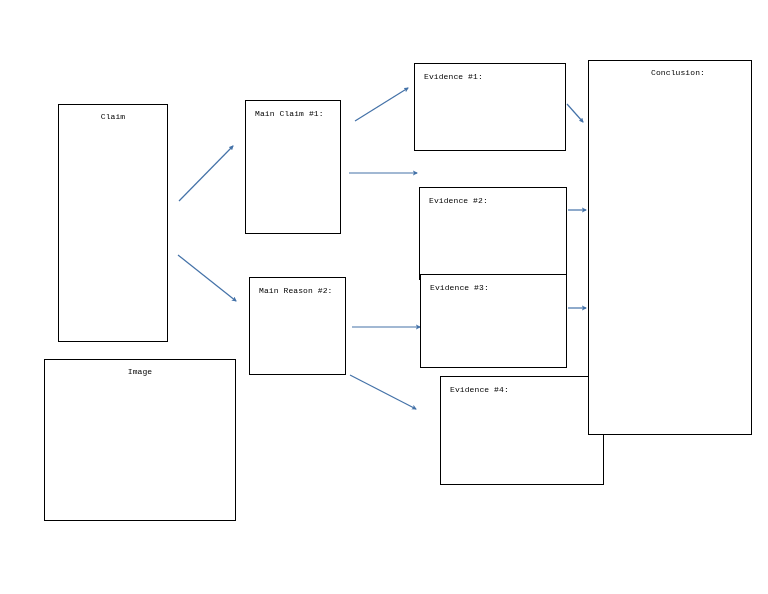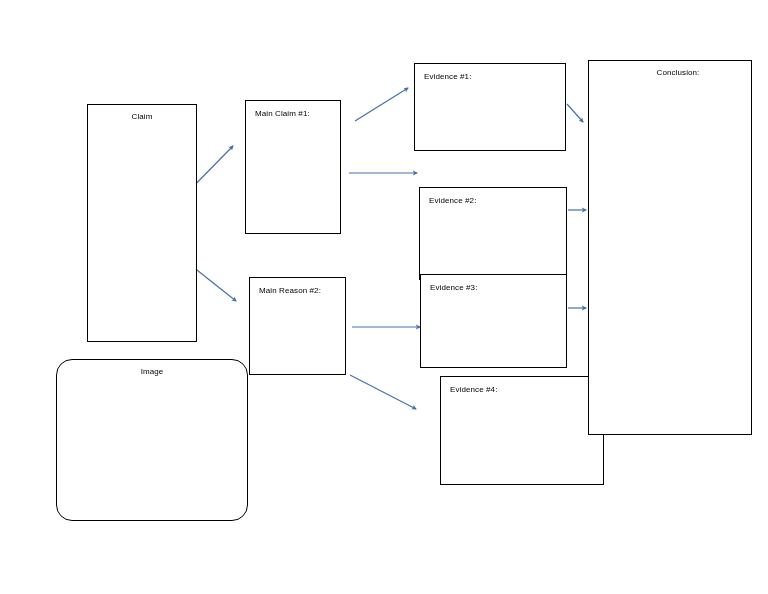--- a/index.html
+++ b/index.html
@@ -18,21 +18,21 @@
   }
   .node {
     position: absolute;
     box-sizing: border-box;
     background: #ffffff;
     border: 1px solid #000000;
     z-index: 2;
   }
   .node-label {
     display: block;
-    font-family: Liberation Sans, sans-serif;
+    font-family: Liberation Mono, monospace;
     font-size: 8px;
     color: #000000;
     line-height: 1.2;
     letter-spacing: 0.1px;
   }
   .label-center {
     text-align: center;
     padding-top: 7px;
   }
   .label-left {
@@ -68,25 +68,25 @@
         <line x1="349" y1="173" x2="417" y2="173" stroke="#4472a8" stroke-width="1.2" marker-end="url(#arrowhead)"></line>
         <line x1="352" y1="327" x2="420" y2="327" stroke="#4472a8" stroke-width="1.2" marker-end="url(#arrowhead)"></line>
         <line x1="350" y1="375" x2="416" y2="409" stroke="#4472a8" stroke-width="1.2" marker-end="url(#arrowhead)"></line>
         <line x1="567" y1="104" x2="583" y2="122" stroke="#4472a8" stroke-width="1.2" marker-end="url(#arrowhead)"></line>
         <line x1="568" y1="210" x2="586" y2="210" stroke="#4472a8" stroke-width="1.2" marker-end="url(#arrowhead)"></line>
         <line x1="568" y1="308" x2="586" y2="308" stroke="#4472a8" stroke-width="1.2" marker-end="url(#arrowhead)"></line>
         <line x1="571" y1="413" x2="586" y2="398" stroke="#4472a8" stroke-width="1.2" marker-end="url(#arrowhead)"></line>
       </g>
   </svg>
 
-  <div class="node" style="left: 58px; top: 104px; width: 110px; height: 238px; border-color: rgb(0, 0, 0); margin-left: 29px;">
+  <div class="node" style="left: 58px; top: 104px; width: 110px; height: 238px; border-color: rgb(0, 0, 0);">
     <span class="node-label label-center">Claim</span>
   </div>
 
-  <div class="node" style="left: 56px; top: 359px; width: 192px; height: 162px; border-color: rgb(0, 0, 0); border-radius: 16px;">
+  <div class="node" style="left: 44px; top: 359px; width: 192px; height: 162px; border-color: rgb(0, 0, 0);">
     <span class="node-label label-center">Image</span>
   </div>
 
   <div class="node" style="left: 245px; top: 100px; width: 96px; height: 134px; border-color: rgb(0, 0, 0);">
     <span class="node-label label-left">Main Claim #1:</span>
   </div>
 
   <div class="node" style="left: 249px; top: 277px; width: 97px; height: 98px; border-color: rgb(0, 0, 0);">
     <span class="node-label label-left">Main Reason #2:</span>
   </div>

